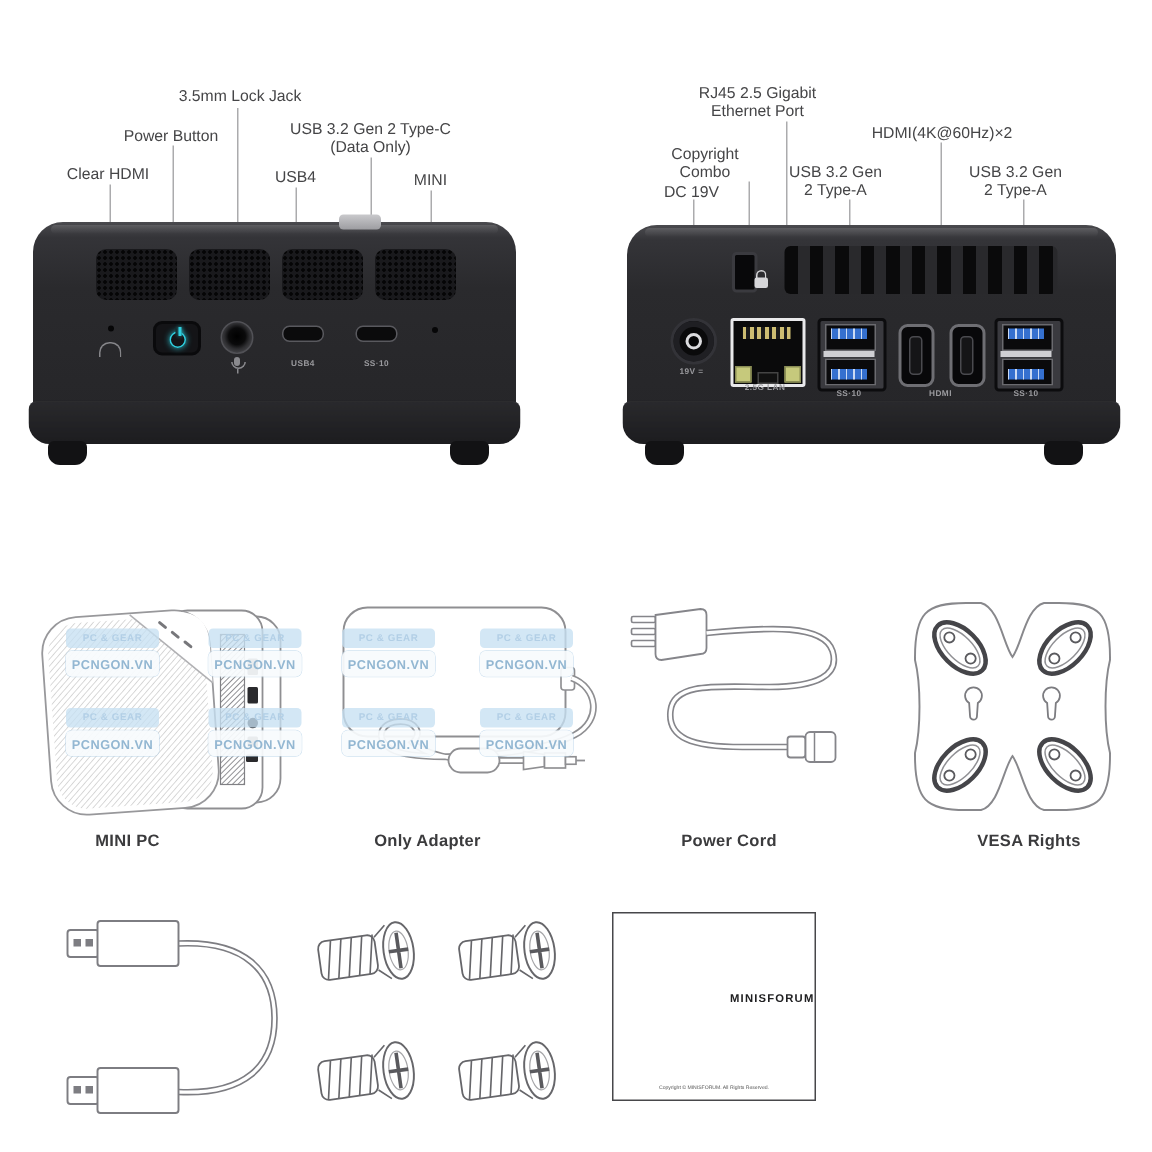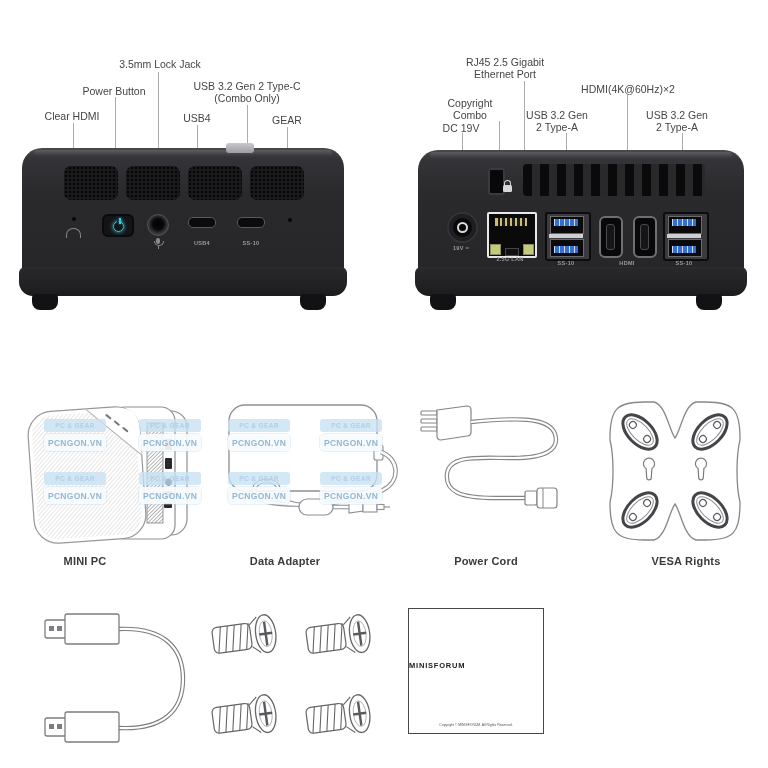--- a/index.html
+++ b/index.html
@@ -32,39 +32,39 @@
   
   .wm{position:absolute;width:62px;z-index:10;}
   .wm-top{height:13px;border-radius:3px;background:rgba(199,224,242,.78);color:#b2cfe6;
           font-size:6.5px;font-weight:700;letter-spacing:.4px;display:flex;align-items:center;justify-content:center;}
   .wm-bot{margin-top:2px;height:17px;border-radius:4px;background:rgba(247,251,253,.93);color:#93b7d2;
           font-size:8.5px;font-weight:700;letter-spacing:.3px;display:flex;align-items:center;justify-content:center;
           box-shadow:0 0 0 .5px rgba(185,212,234,.65);}
   
   .manual{position:absolute;left:408px;top:608px;width:134px;height:124px;background:#fff;
           border:1.2px solid #47474a;}
-  .manual-brand{position:absolute;top:52px;left:0;right:0;text-align:left;font-size:7.5px;
+  .manual-brand{position:absolute;top:52px;left:0;right:0;text-align:right;font-size:7.5px;
           font-weight:800;letter-spacing:.8px;color:#202022;}
   .manual-fine{position:absolute;bottom:6px;left:0;right:0;text-align:center;font-size:4px;
           color:#555;transform:scale(.85);}
   svg{position:absolute;overflow:visible;}
 </style>
 </head>
 <body>
 
 <div class="stage">
 
   <div>
     <div class="callout" style="left:160px;top:58px">3.5mm Lock Jack</div>
     <div class="callout" style="left:114px;top:85px">Power Button</div>
     <div class="callout" style="left:247px;top:80px">USB 3.2 Gen 2 Type-C</div>
-    <div class="callout" style="left:247px;top:92px">(Combo Only)</div>
+    <div class="callout" style="left:247px;top:92px">(Data Only)</div>
     <div class="callout" style="left:72px;top:110px">Clear HDMI</div>
     <div class="callout" style="left:197px;top:112px">USB4</div>
-    <div class="callout" style="left:287px;top:114px">GEAR</div>
+    <div class="callout" style="left:287px;top:114px">MINI</div>
 
     <div class="leader" style="left:158px;top:72px;height:79px"></div>
     <div class="leader" style="left:115px;top:97px;height:54px"></div>
     <div class="leader" style="left:247px;top:105px;height:46px"></div>
     <div class="leader" style="left:73px;top:123px;height:28px"></div>
     <div class="leader" style="left:197px;top:125px;height:26px"></div>
     <div class="leader" style="left:287px;top:127px;height:24px"></div>
 
     <div style="position:absolute;left:226px;top:143px;width:28px;height:10px;z-index:3;
                 background:linear-gradient(180deg,#c9c9cc,#9d9da1);border-radius:3px;"></div>
@@ -314,21 +314,21 @@
   <div class="wm" style="left:228px;top:472px">
       <div class="wm-top">PC &amp; GEAR</div>
       <div class="wm-bot">PCNGON.VN</div>
     </div>
   <div class="wm" style="left:320px;top:472px">
       <div class="wm-top">PC &amp; GEAR</div>
       <div class="wm-bot">PCNGON.VN</div>
     </div>
 
   <div class="acc-cap" style="left:85px;top:555px">MINI PC</div>
-  <div class="acc-cap" style="left:285px;top:555px">Data Adapter</div>
+  <div class="acc-cap" style="left:285px;top:555px">Only Adapter</div>
   <div class="acc-cap" style="left:486px;top:555px">Power Cord</div>
   <div class="acc-cap" style="left:686px;top:555px">VESA Rights</div>
 
   <svg style="left:15px;top:600px" width="172" height="162" viewBox="0 0 172 162">
     <path d="M104,29 C148,27 168,47 168,79 C168,111 148,130 104,128" fill="none" stroke="#7d7d82" stroke-width="4.4"></path>
     <path d="M104,29 C148,27 168,47 168,79 C168,111 148,130 104,128" fill="none" stroke="#fff" stroke-width="2.2"></path>
     <g fill="#fff" stroke="#7d7d82" stroke-width="1.3">
       <rect x="30" y="20" width="21" height="18" rx="2"></rect>
       <rect x="50" y="14" width="54" height="30" rx="2"></rect>
       <rect x="30" y="118" width="21" height="18" rx="2"></rect>

